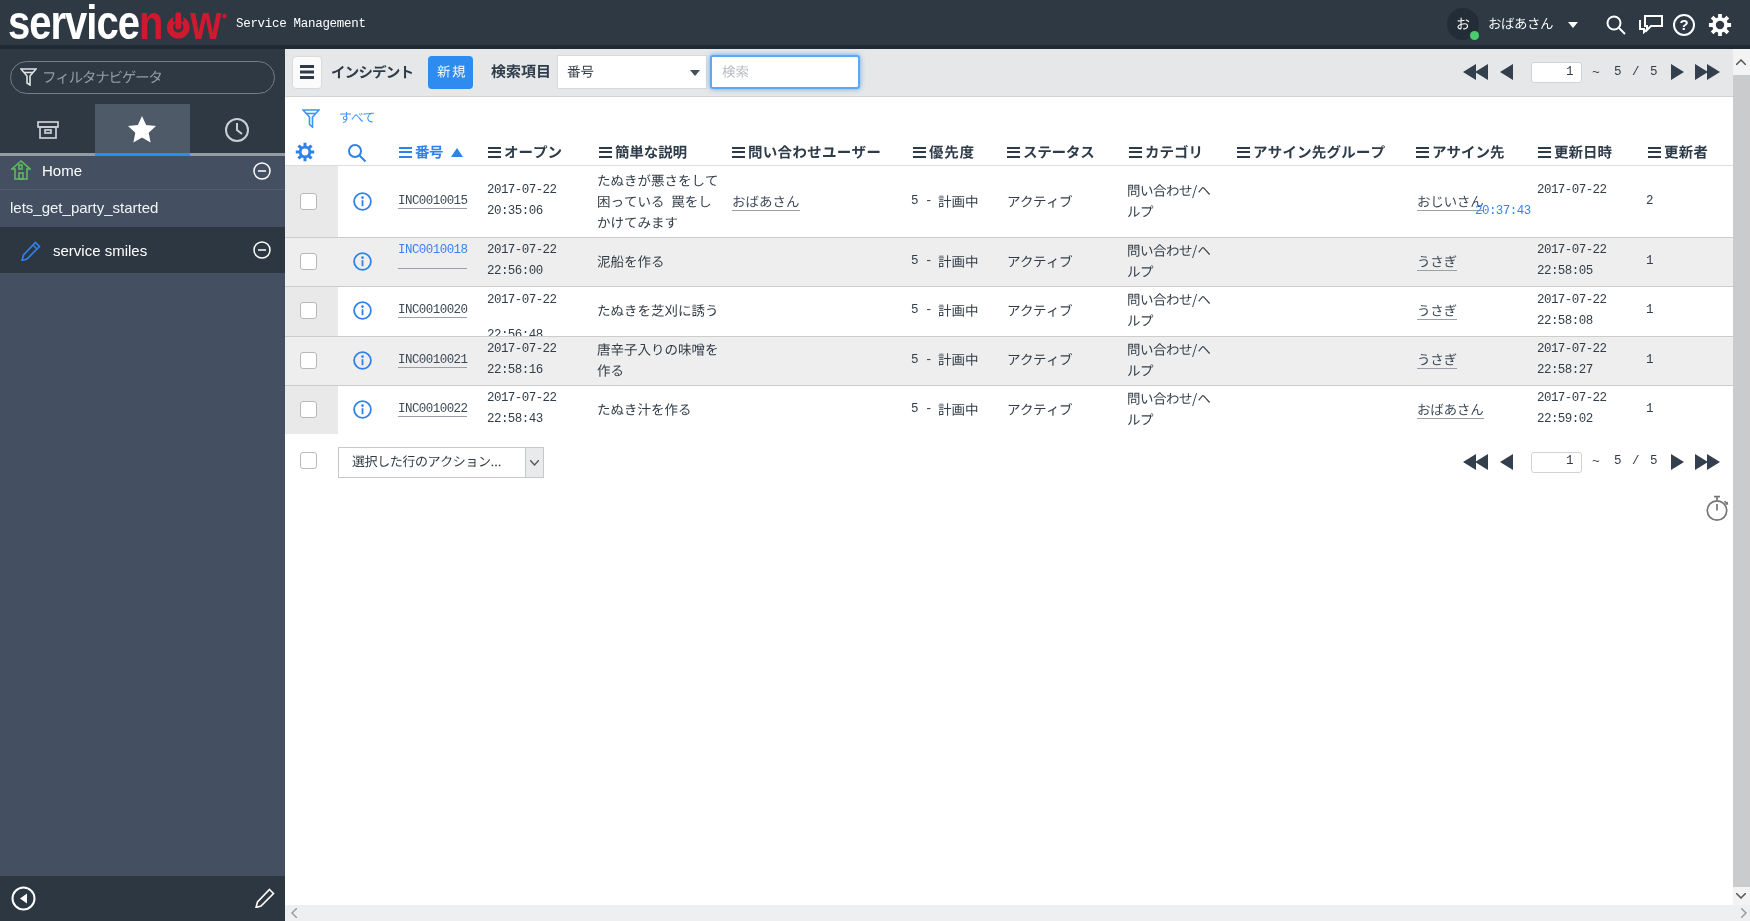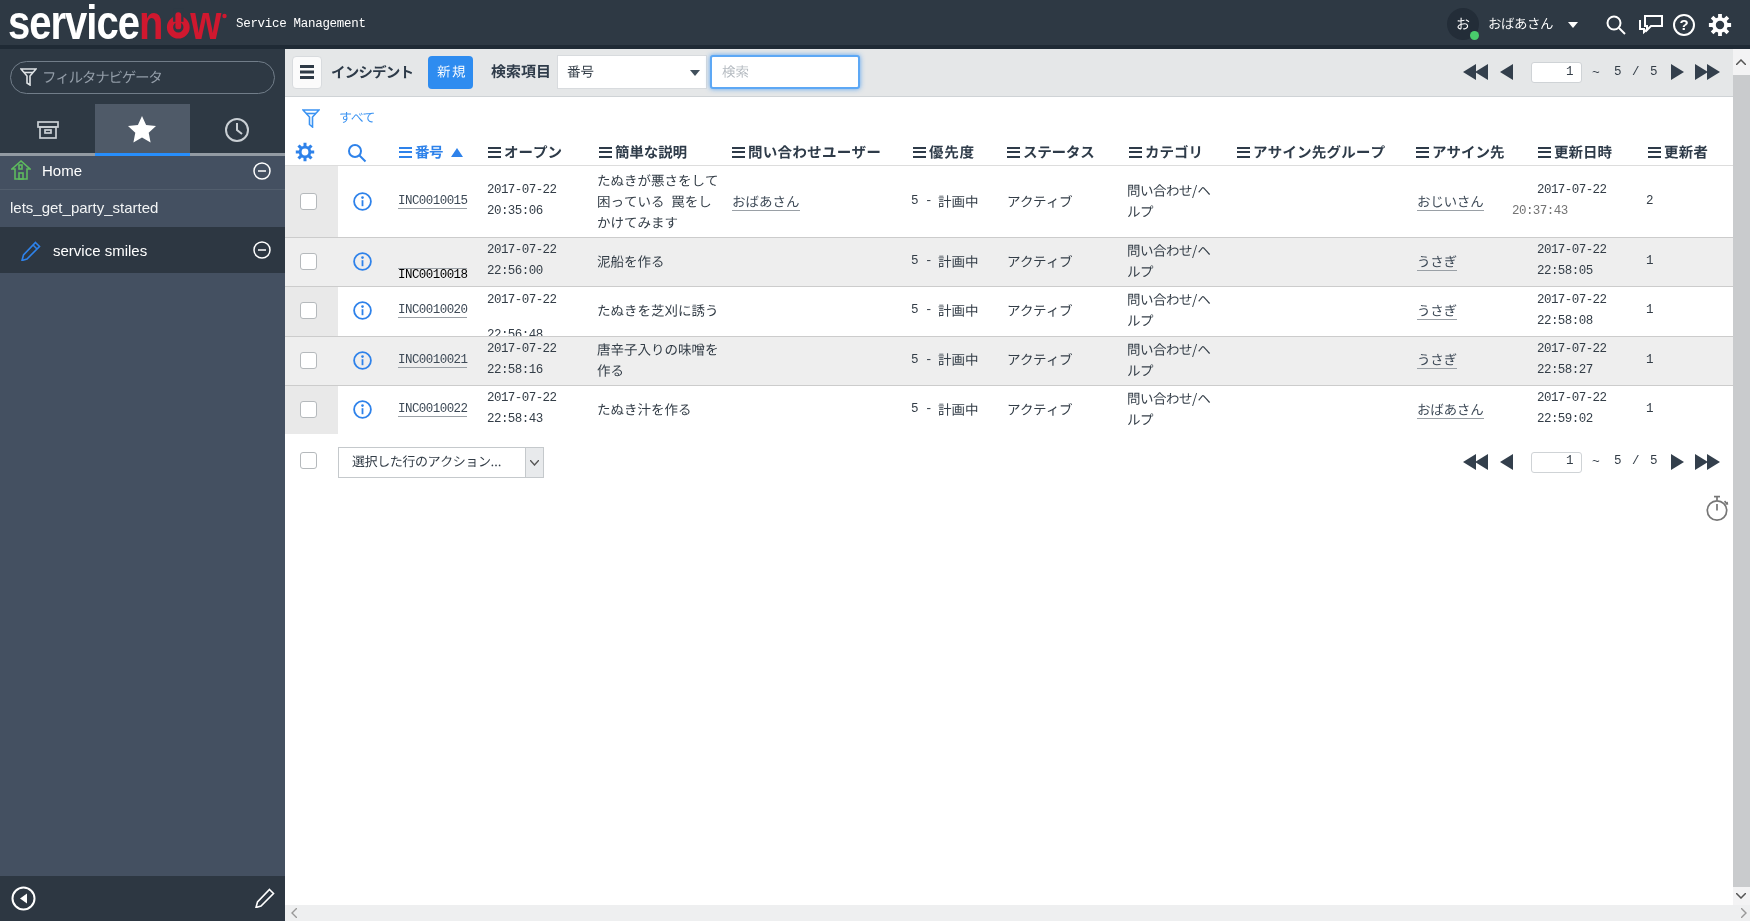--- a/index.html
+++ b/index.html
@@ -550,31 +550,31 @@
     <svg class="" width="66" height="13" style="overflow:visible;" fill="#3e4a57">
       <use href="#g0" transform="translate(0.0 11.6) scale(0.0135 -0.0135)"></use>
       <use href="#g96" transform="translate(13.3 11.6) scale(0.0135 -0.0135)"></use>
       <use href="#g75" transform="translate(26.6 11.6) scale(0.0135 -0.0135)"></use>
       <use href="#g3" transform="translate(39.9 11.6) scale(0.0135 -0.0135)"></use>
       <use href="#g4" transform="translate(53.2 11.6) scale(0.0135 -0.0135)"></use>
     </svg>
   </div>
 <div style="position:absolute;left:1417px;top:209.5px;width:66.5px;height:1px;background:#9aa0a6"></div>
 <div style="position:absolute;left:1537px;top:180.4px;font:normal 12.5px 'Liberation Mono',monospace;line-height:21.25px;color:#333d47;letter-spacing:-0.55px;white-space:pre;">2017-07-22</div>
-<div style="position:absolute;left:1512px;top:201.4px;font:normal 12.5px 'Liberation Mono',monospace;line-height:21.25px;color:#737373;letter-spacing:-0.55px;white-space:pre;">20:37:43</div>
+<div style="position:absolute;left:1475px;top:201.4px;font:normal 12.5px 'Liberation Mono',monospace;line-height:21.25px;color:#3b82f6;letter-spacing:-0.55px;white-space:pre;">20:37:43</div>
 <div style="position:absolute;left:1646px;top:190.9px;font:normal 12.5px 'Liberation Mono',monospace;line-height:21.25px;color:#333d47;letter-spacing:0;white-space:pre;">2</div>
 <div style="position:absolute;left:285px;top:237px;width:1448px;height:49px;background:#eeeeee"></div>
 <div style="position:absolute;left:285px;top:237px;width:1448px;height:1px;background:#cccccc"></div>
 <div style="position:absolute;left:300px;top:253.0px;width:17px;height:17px;background:#fff;border:1px solid #b5b9bc;border-radius:3px;box-sizing:border-box"></div>
 <svg width="19" height="19" style="position:absolute;left:353px;top:252px">
     <circle cx="9.5" cy="9.5" r="8.4" fill="none" stroke="#2e82ea" stroke-width="1.8"></circle>
     <circle cx="9.5" cy="5.6" r="1.3" fill="#2e82ea"></circle>
     <path d="M9.5 8.2v6" stroke="#2e82ea" stroke-width="1.8"></path>
   </svg>
-<div style="position:absolute;left:398px;top:265px;font:normal 12.5px 'Liberation Mono',monospace;line-height:21.25px;color:#000000;letter-spacing:-0.55px;white-space:pre;">INC0010018</div>
+<div style="position:absolute;left:398px;top:240px;font:normal 12.5px 'Liberation Mono',monospace;line-height:21.25px;color:#3b82f6;letter-spacing:-0.55px;white-space:pre;">INC0010018</div>
 <div style="position:absolute;left:398px;top:268.0px;width:69px;height:1px;background:#9aa0a6"></div>
 <div style="position:absolute;left:487px;top:240.4px;font:normal 12.5px 'Liberation Mono',monospace;line-height:21.25px;color:#333d47;letter-spacing:-0.55px;white-space:pre;">2017-07-22</div>
 <div style="position:absolute;left:487px;top:261.4px;font:normal 12.5px 'Liberation Mono',monospace;line-height:21.25px;color:#333d47;letter-spacing:-0.55px;white-space:pre;">22:56:00</div>
 <div style="position:absolute;left:597px;top:254.5px;">
     <svg class="" width="68" height="13" style="overflow:visible;" fill="#333d47">
       <use href="#g97" transform="translate(0.0 11.6) scale(0.0135 -0.0135)"></use>
       <use href="#g98" transform="translate(13.5 11.6) scale(0.0135 -0.0135)"></use>
       <use href="#g71" transform="translate(27.0 11.6) scale(0.0135 -0.0135)"></use>
       <use href="#g99" transform="translate(40.5 11.6) scale(0.0135 -0.0135)"></use>
       <use href="#g76" transform="translate(54.0 11.6) scale(0.0135 -0.0135)"></use>

